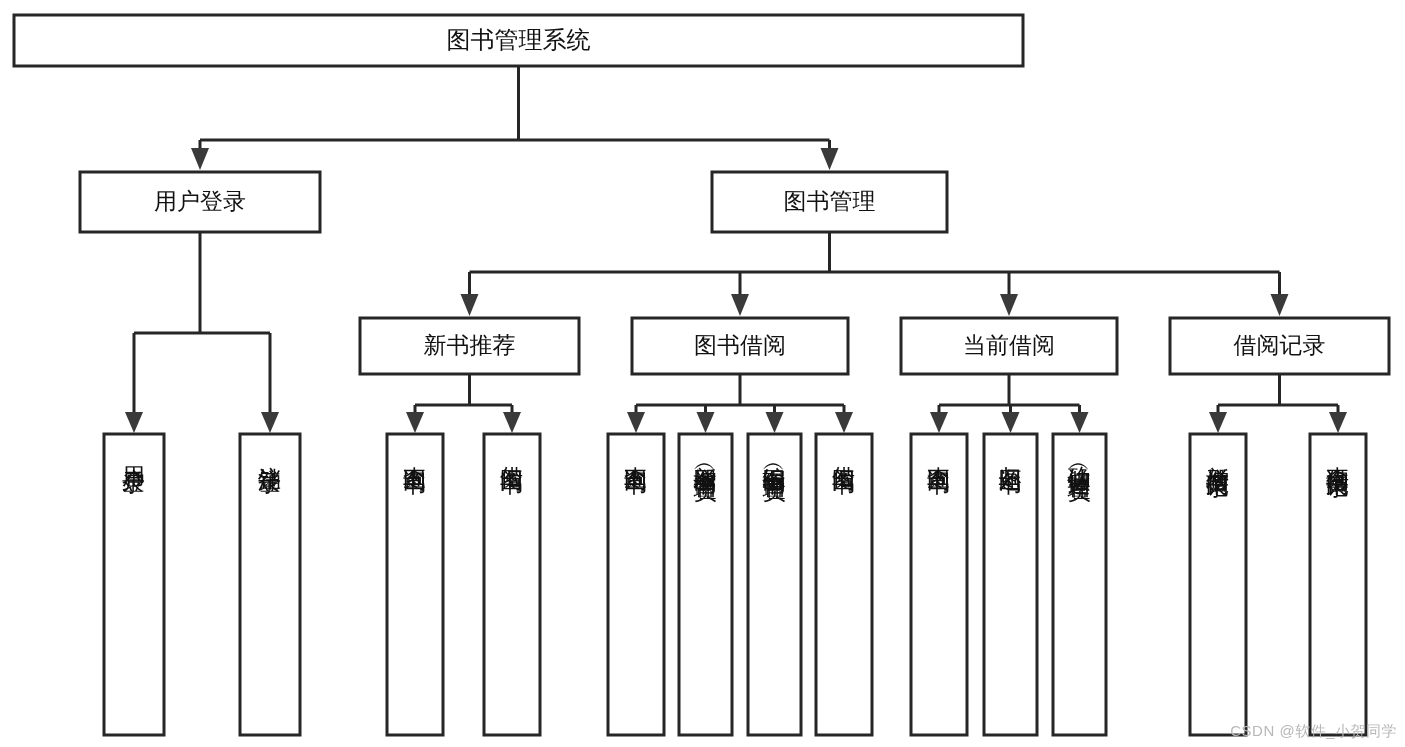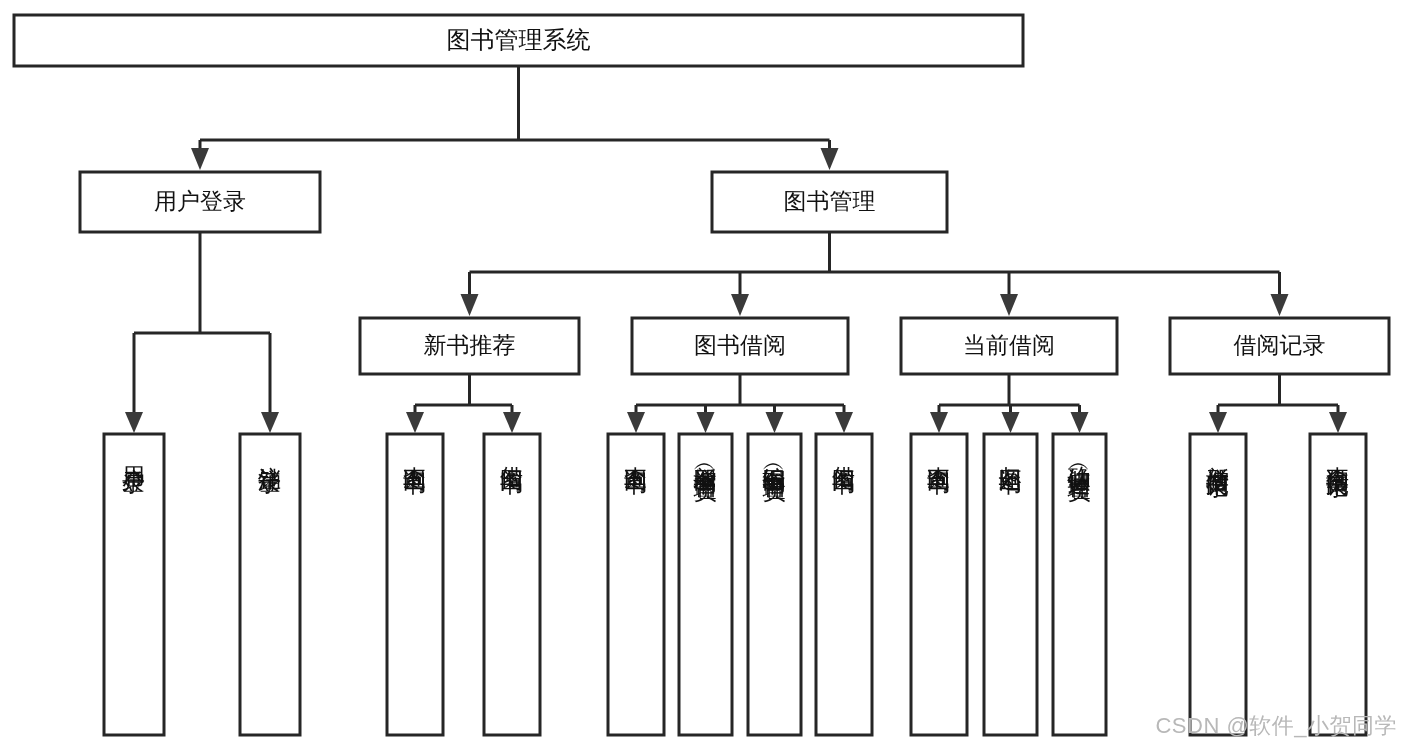--- a/index.html
+++ b/index.html
@@ -75,21 +75,21 @@
     color: #111111;
     letter-spacing: 2px;
     white-space: nowrap;
     text-align: start;
   }
   .watermark {
     position: absolute;
     right: 8px;
     bottom: 6px;
     font-family: "Liberation Sans", "DejaVu Sans", sans-serif;
-    font-size: 22px;
+    font-size: 15px;
     color: #b8b8b8;
     letter-spacing: 0.5px;
     white-space: nowrap;
     user-select: none;
   }
 </style>
 </head>
 <body>
 
 <div id="diagram-root">

